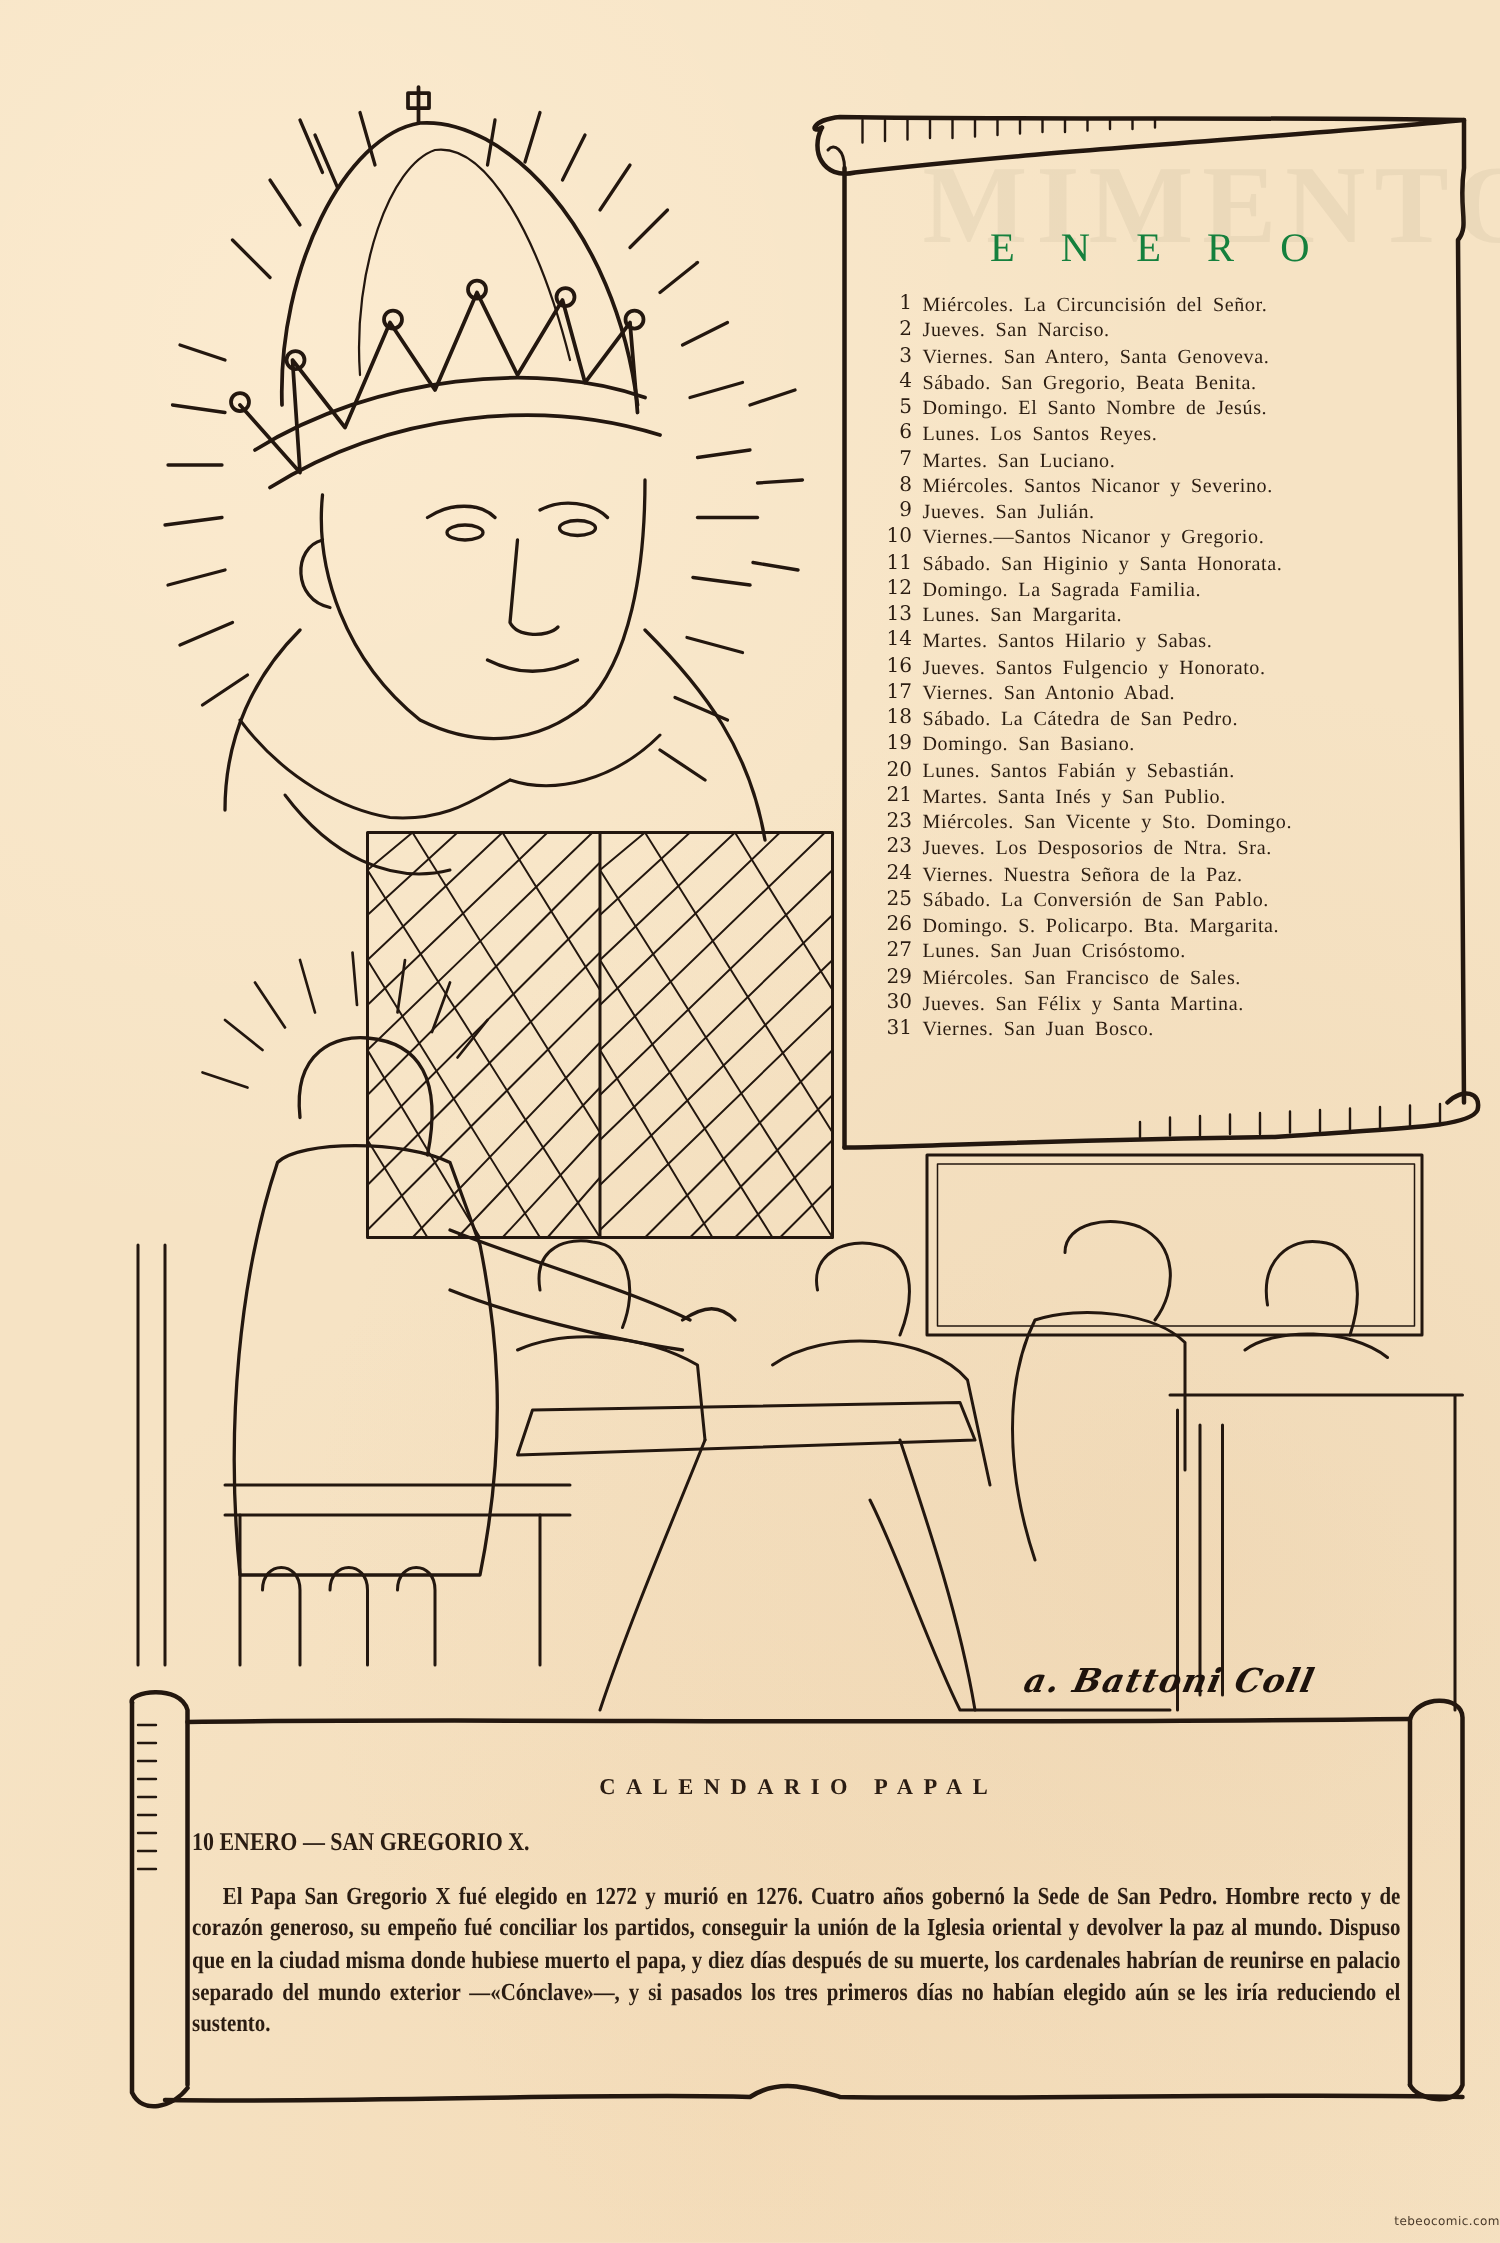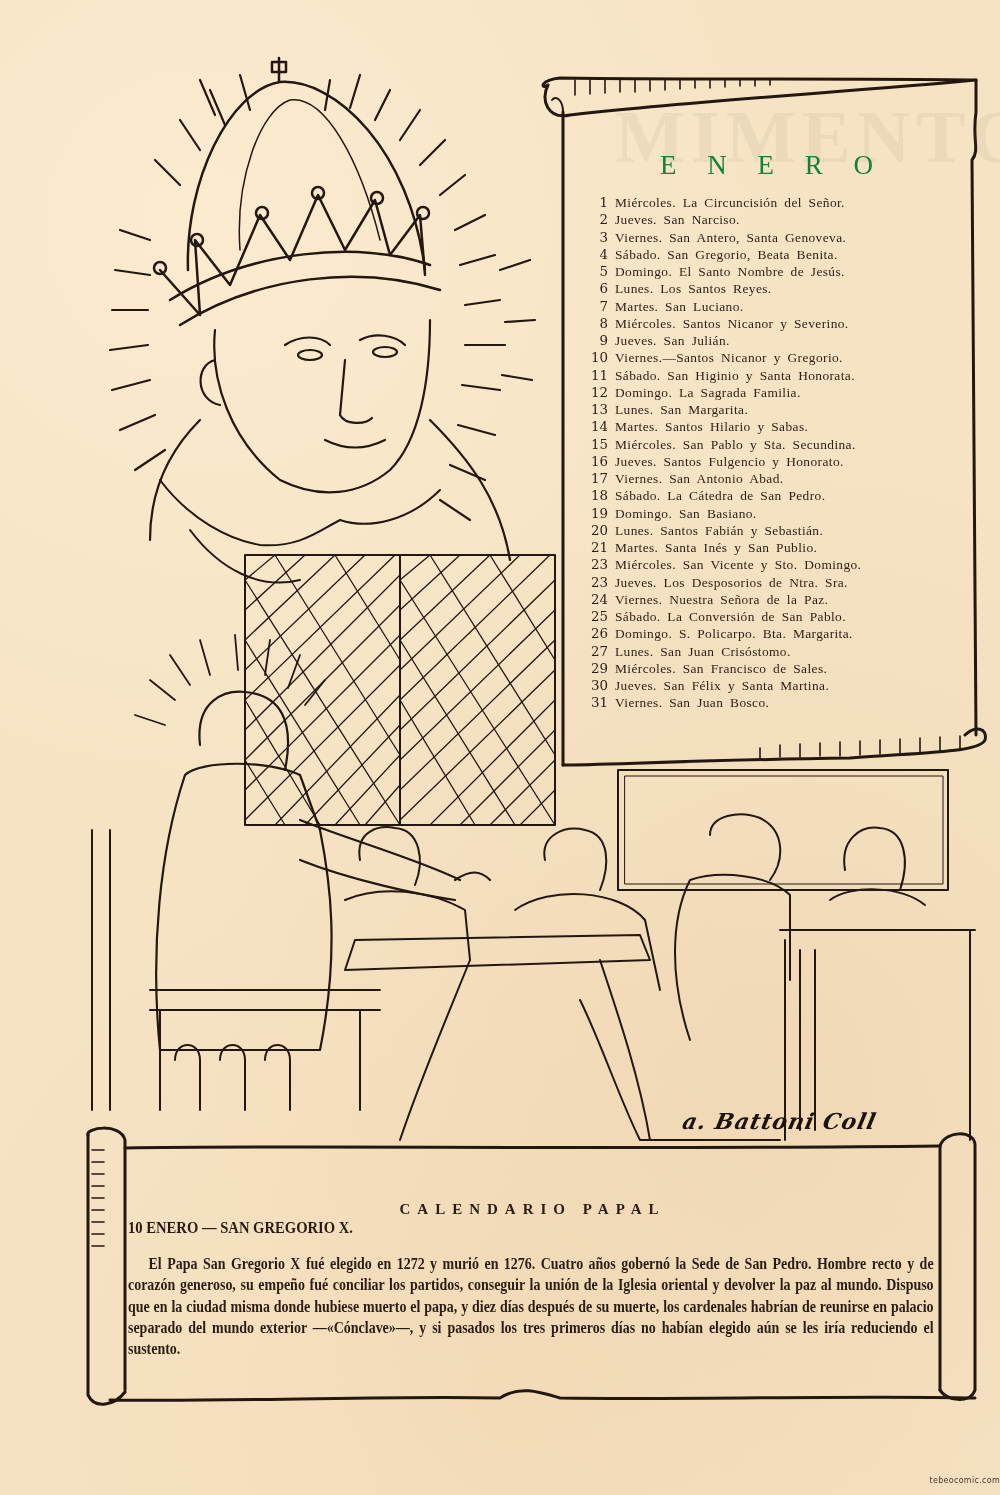--- a/index.html
+++ b/index.html
@@ -27,21 +27,21 @@
     position:absolute; left:22px; top:124px; width:400px; margin:0; padding:0; list-style:none;
     font-family:"DejaVu Serif", serif; font-size:13.4px; line-height:17.25px; color:#2b1d12;
   }
   #calendar-list li { white-space:nowrap; display:flex; }
   #calendar-list .day-num { width:26px; text-align:right; margin-right:7px; flex:none; }
   #calendar-list .day-text { letter-spacing:0.4px; word-spacing:3px;font-family:Liberation Serif, serif; }
 
   
   #bottom-scroll { position:absolute; left:85px; top:1118px; width:895px; height:290px; }
   #section-title {
-    position:absolute; left:0; width:100%; top:83px; text-align:center;
+    position:absolute; left:0; width:100%; top:66px; text-align:center;
     font-family:"Liberation Serif", serif; font-weight:bold; font-size:15px; letter-spacing:7px;
   }
   #entry-heading {
     position:absolute; left:43px; top:100px;
     font-family:"Liberation Serif", serif; font-weight:bold; font-size:17px;
     transform:scaleX(0.86); transform-origin:left center;
   }
   #entry-body {
     position:absolute; left:43px; top:135px; width:940px;
     font-family:"Liberation Serif", serif; font-weight:bold; font-size:16.3px; line-height:21.3px;
@@ -269,24 +269,20 @@
       </li>
     <li>
         <span class="day-num">13</span>
         <span class="day-text">Lunes. San Margarita.</span>
       </li>
     <li>
         <span class="day-num">14</span>
         <span class="day-text">Martes. Santos Hilario y Sabas.</span>
       </li>
     <li>
-        <span class="day-num">15</span>
-        <span class="day-text">Miércoles. San Pablo y Sta. Secundina.</span>
-      </li>
-    <li>
         <span class="day-num">16</span>
         <span class="day-text">Jueves. Santos Fulgencio y Honorato.</span>
       </li>
     <li>
         <span class="day-num">17</span>
         <span class="day-text">Viernes. San Antonio Abad.</span>
       </li>
     <li>
         <span class="day-num">18</span>
         <span class="day-text">Sábado. La Cátedra de San Pedro.</span>

